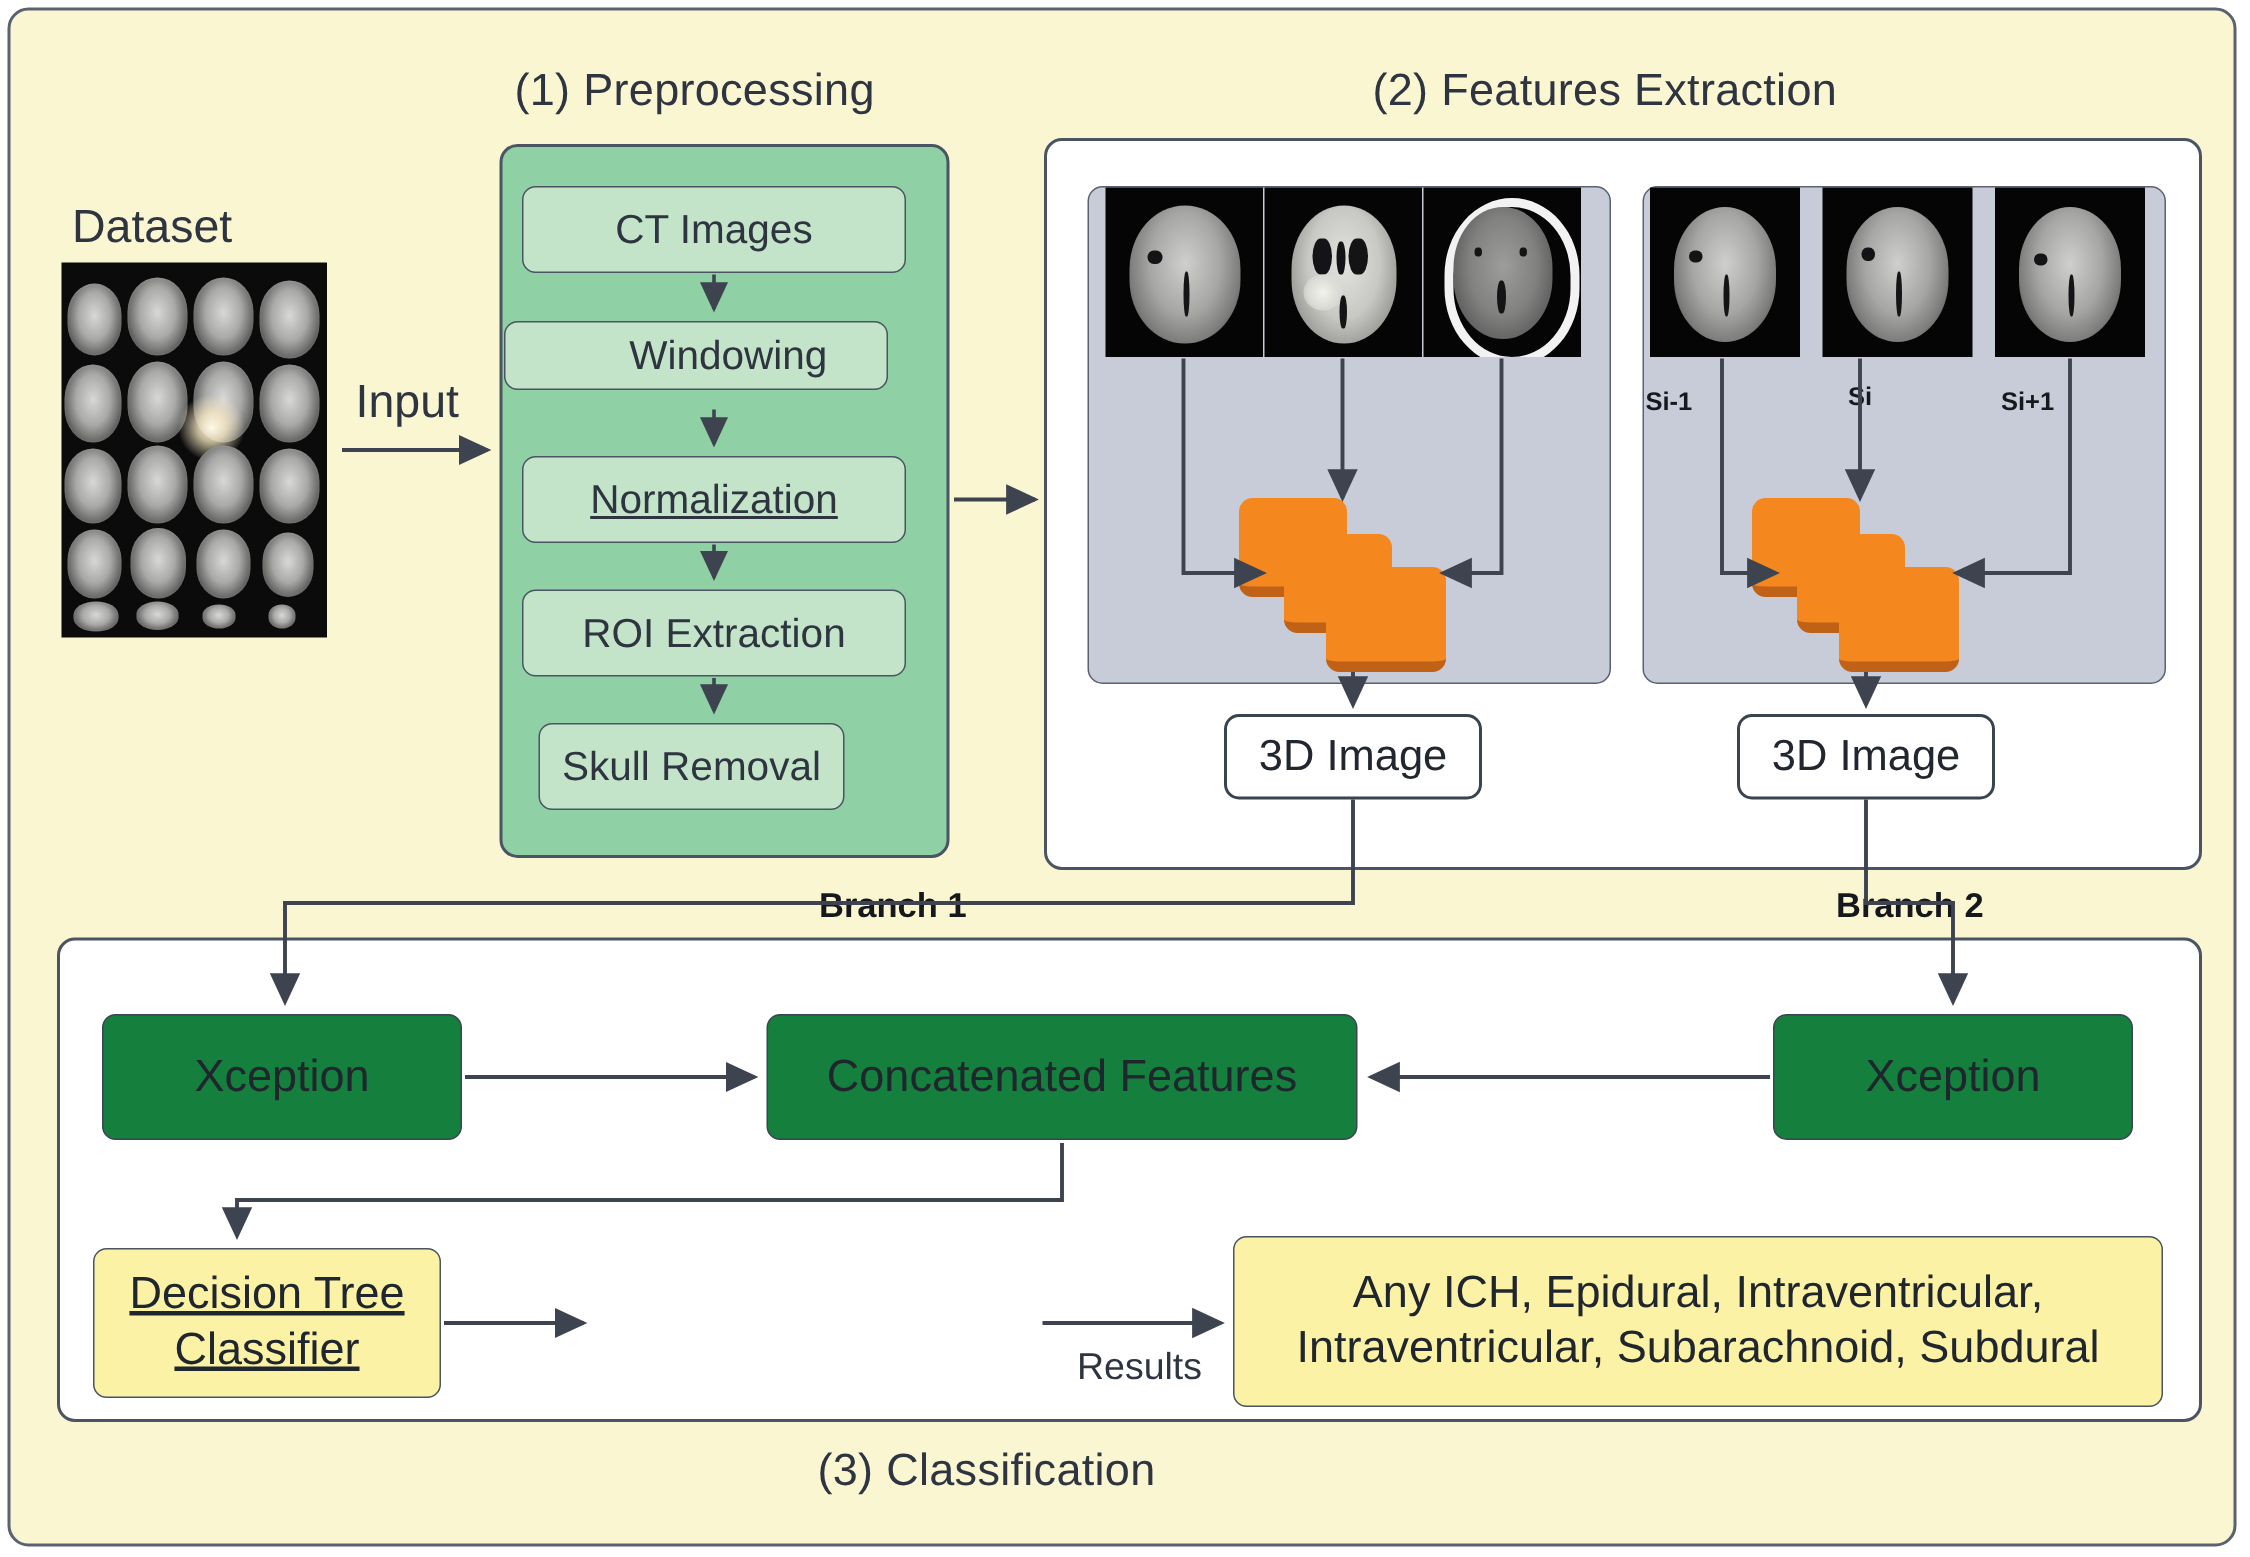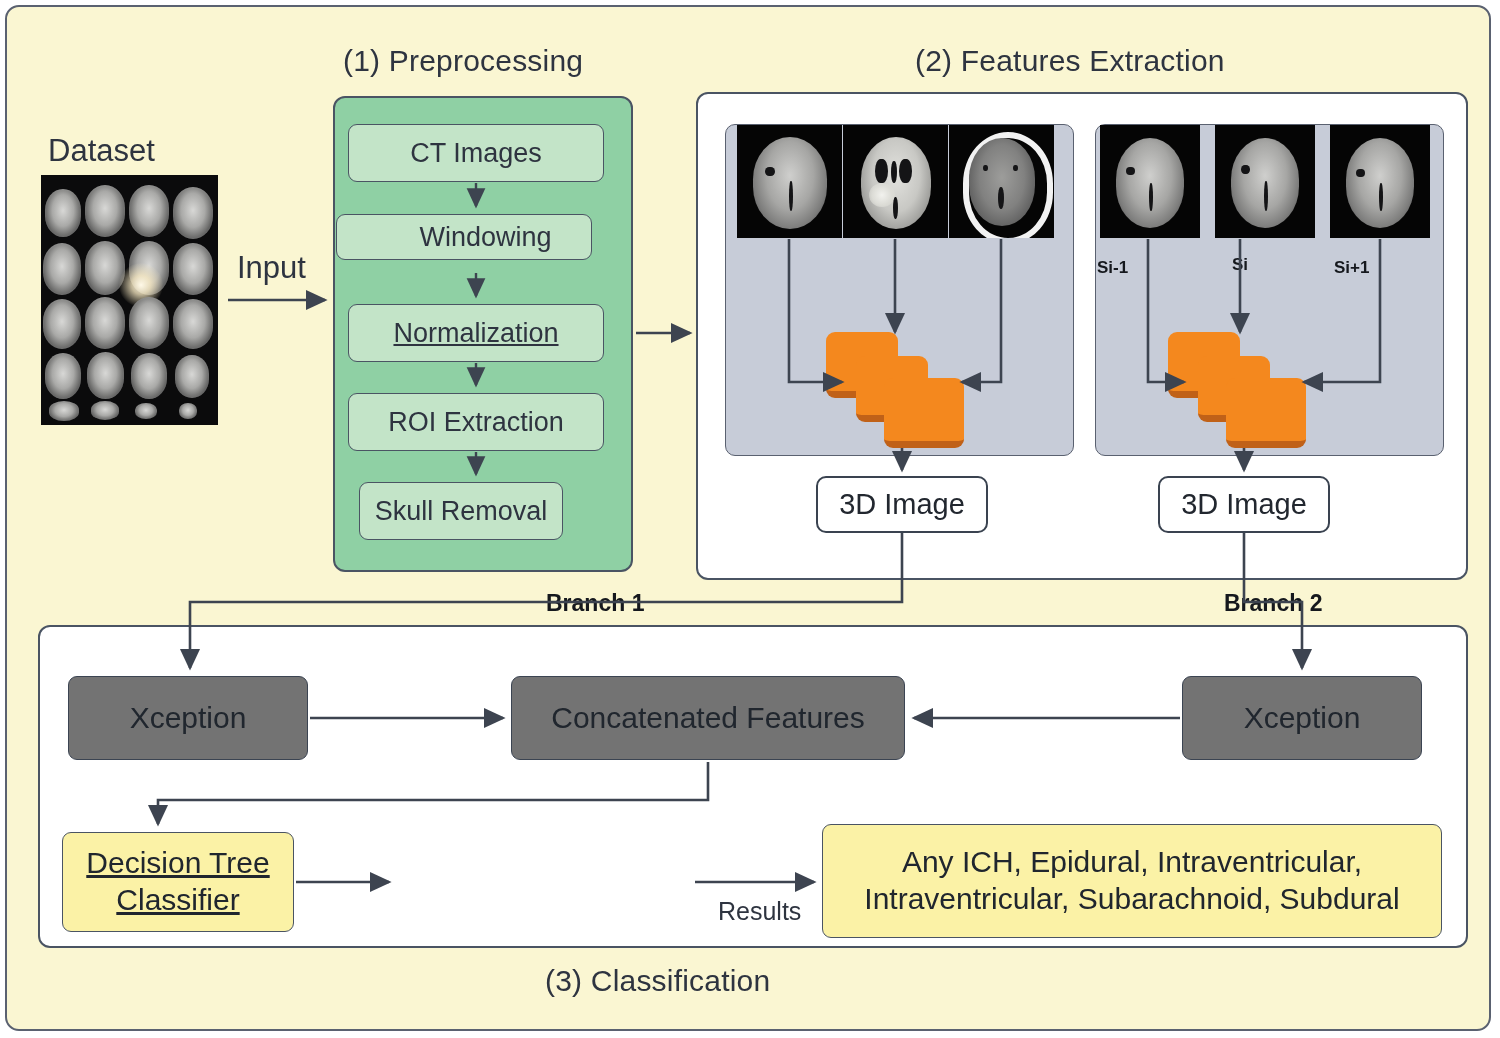--- a/index.html
+++ b/index.html
@@ -43,21 +43,21 @@
 
   
   .ocard{
     position:absolute;background:#F4881E;border-radius:9px;
     border-bottom:7px solid #C06118;box-sizing:border-box;
   }
 
   
   .cls-panel{background:#ffffff;border:2px solid #4a5463;border-radius:12px;}
   .green-box{
-    background:#737373;border:1.8px solid #3b4452;border-radius:9px;
+    background:#15803d;border:1.8px solid #3b4452;border-radius:9px;
     color:#20262e;font-size:30px;
   }
   .yellow-box{
     background:#FBF2A6;border:1.8px solid #4a5463;border-radius:9px;
     color:#20262e;font-size:30px;line-height:1.22;
   }
   .yellow-box.dashed{border:3px dashed #7b8290;}
   .branch-lab{color:#15181d;font-size:23px;font-weight:bold;white-space:nowrap;
                background:#FAF6D2;padding:0 6px;}
   .plain-lab{color:#2e3440;font-size:25px;white-space:nowrap;}

